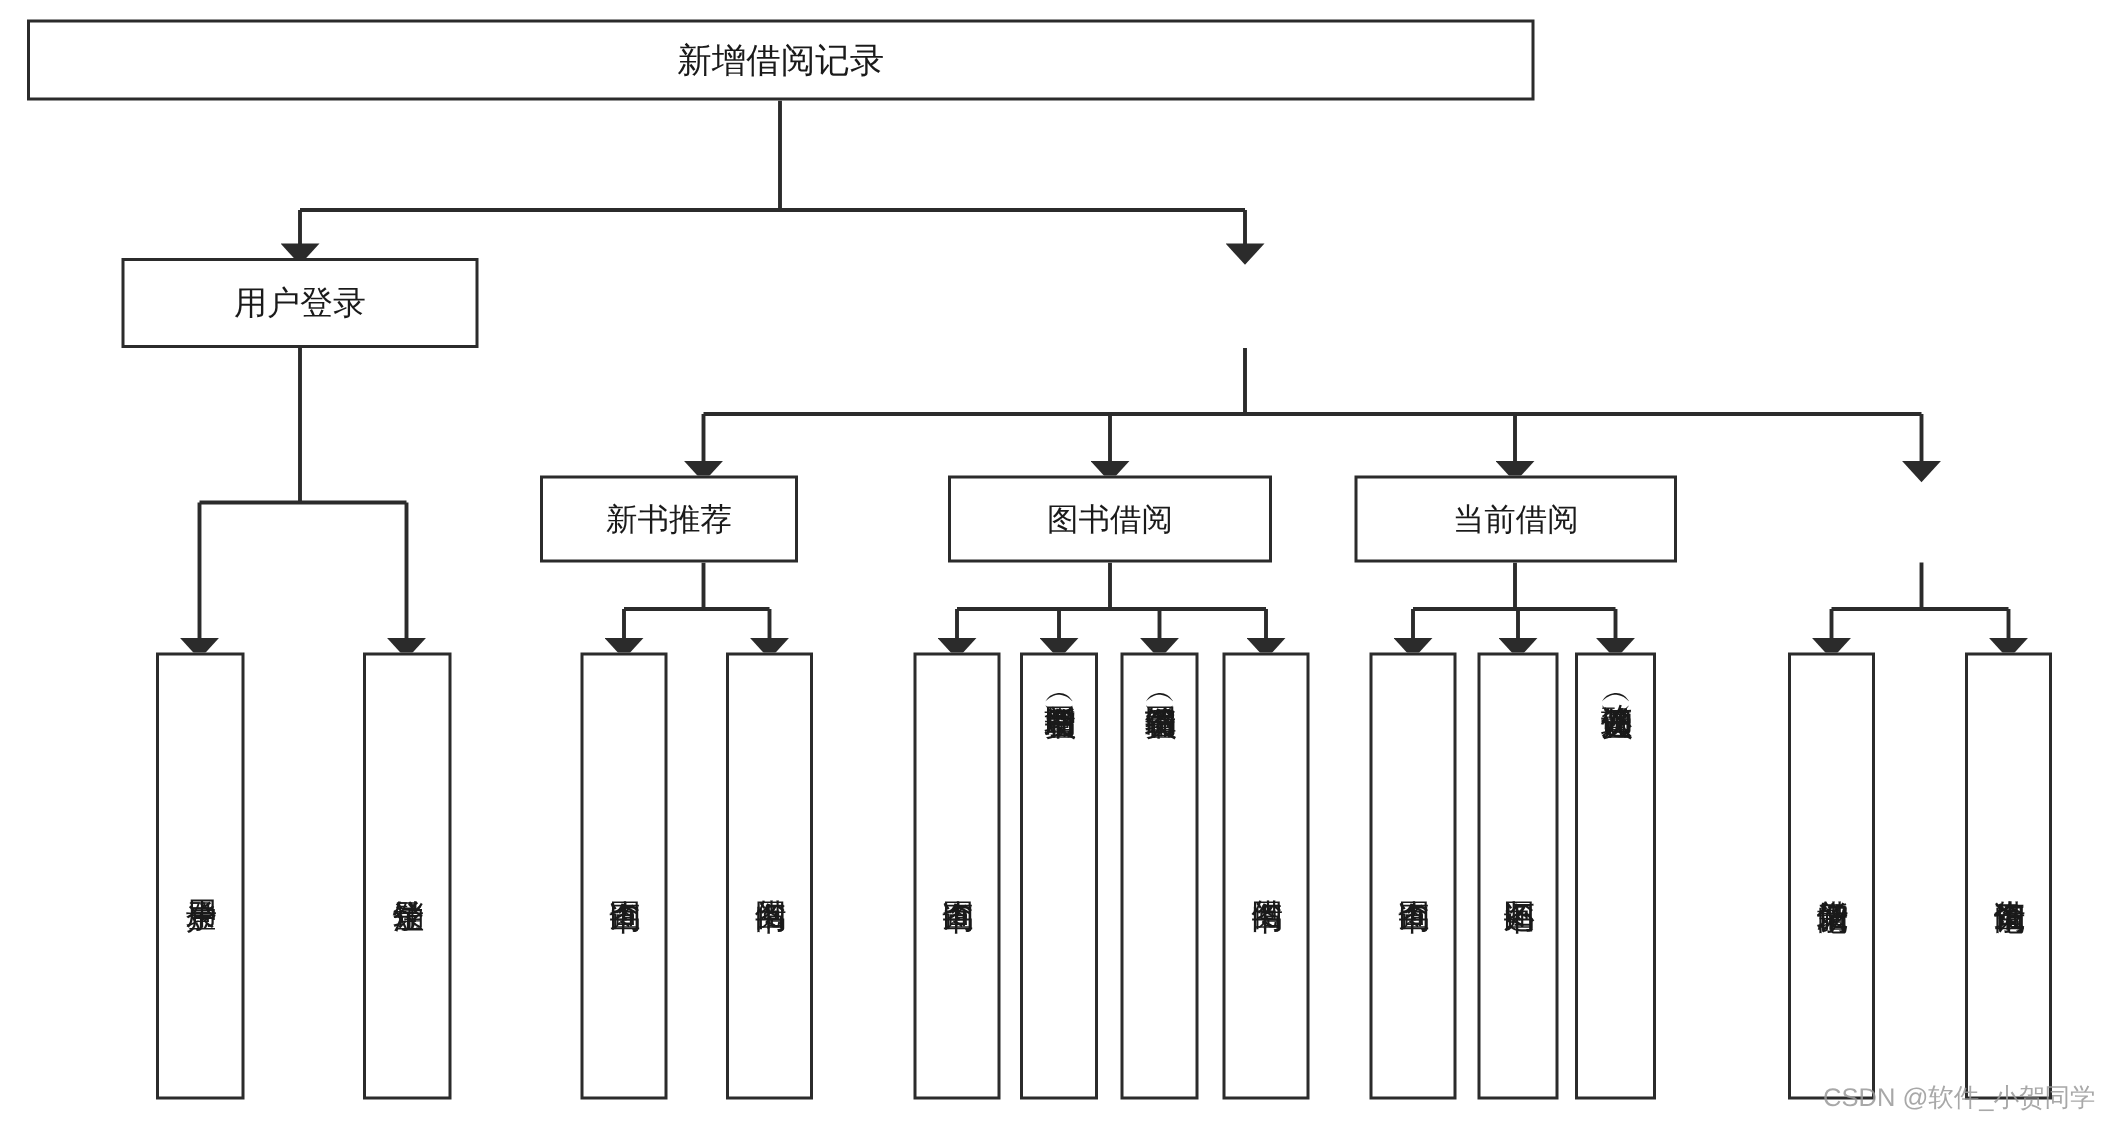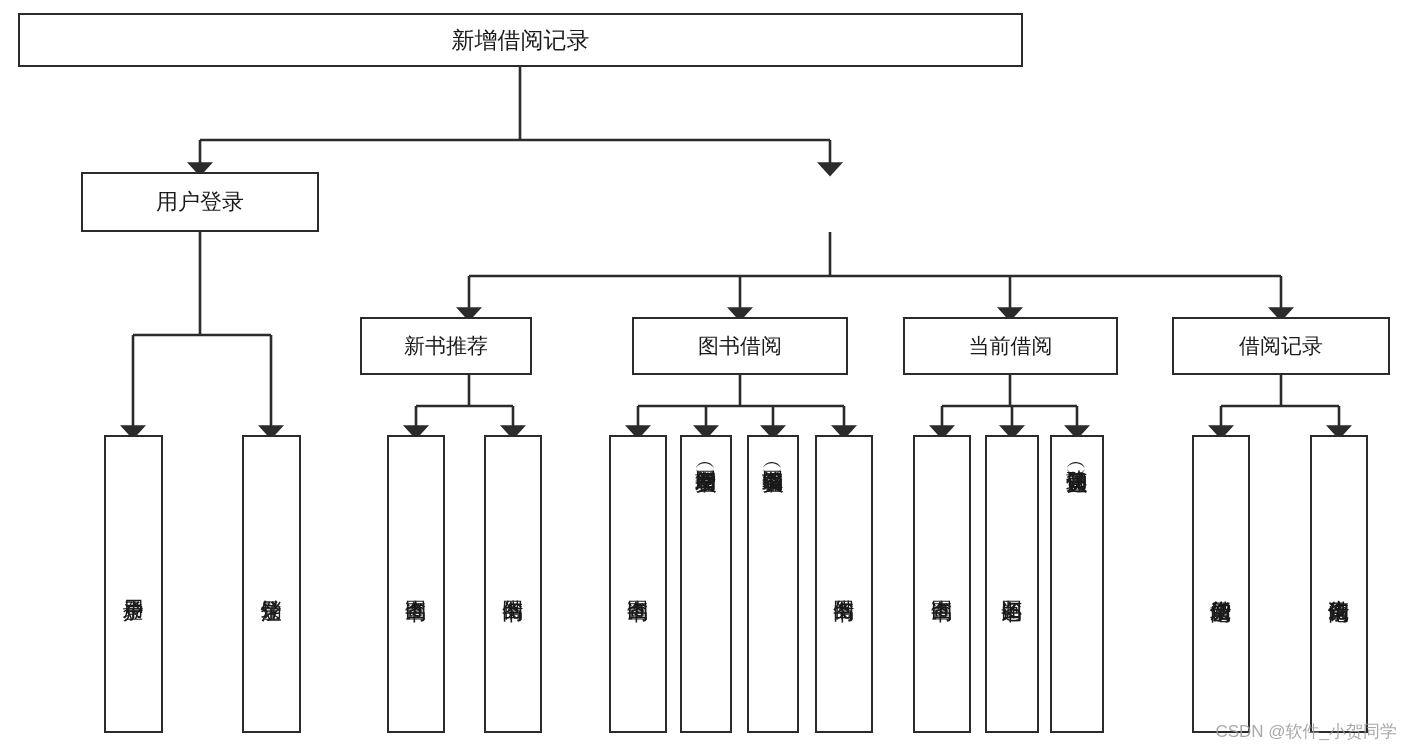--- a/index.html
+++ b/index.html
@@ -140,23 +140,20 @@
 
   <div class="node node-l2" style="left:360px; top:317px; width:172px; height:58px;">
     <span class="node-label">新书推荐</span>
   </div>
   <div class="node node-l2" style="left:903px; top:317px; width:215px; height:58px;">
     <span class="node-label">当前借阅</span>
   </div>
   <div class="node node-l2" style="left:632px; top:317px; width:216px; height:58px;">
     <span class="node-label">图书借阅</span>
   </div>
-  <div class="node node-l2" style="left:1172px; top:317px; width:218px; height:58px;">
-    <span class="node-label">借阅记录</span>
-  </div>
 
   <div class="node node-leaf leaf-mid" style="left:104px; top:435px; width:59px; height:298px;">
     <span class="node-label">用户登录</span>
   </div>
   <div class="node node-leaf leaf-mid" style="left:242px; top:435px; width:59px; height:298px;">
     <span class="node-label">注销登录</span>
   </div>
 
   <div class="node node-leaf leaf-mid" style="left:387px; top:435px; width:58px; height:298px;">
     <span class="node-label">查询图书</span>

